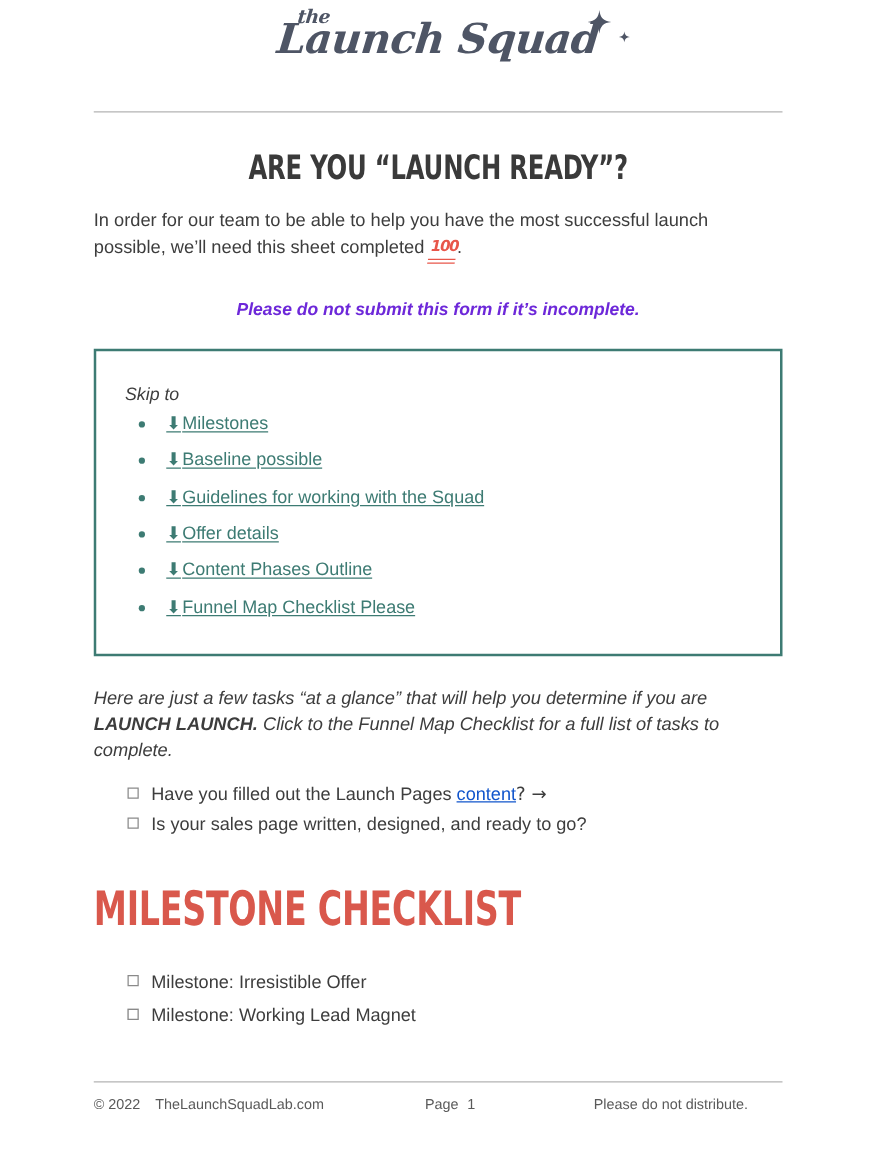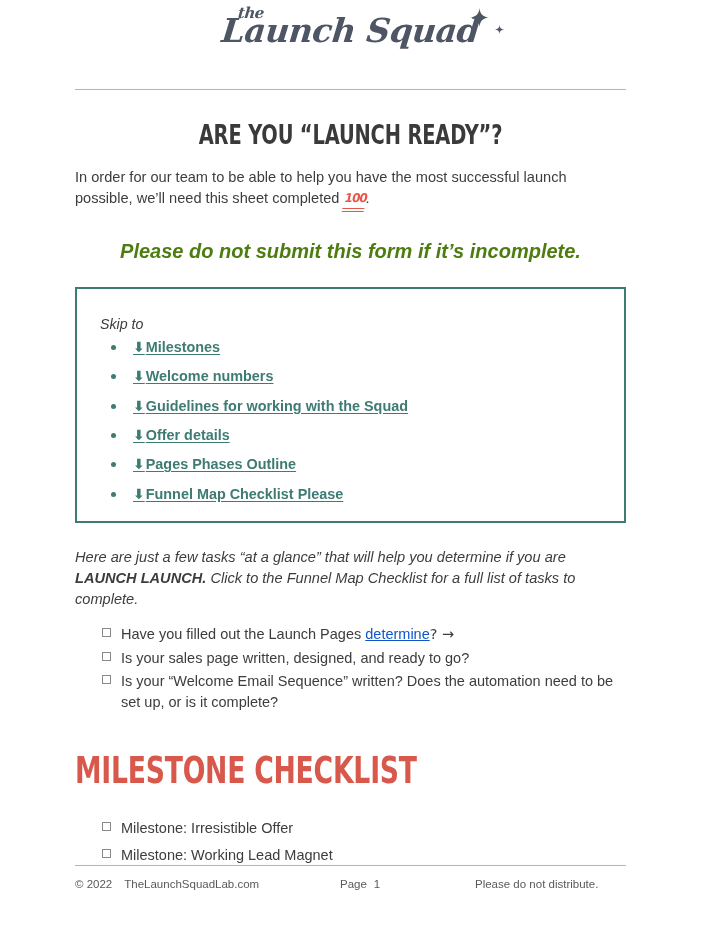--- a/index.html
+++ b/index.html
@@ -127,61 +127,60 @@
     display: block;
     height: 0;
     border-top: 1.2px solid #e8564a;
     border-bottom: 1.2px solid #e8564a;
     margin-top: 1px;
     width: 100%;
     padding-bottom: 1.5px;
   }
 
   p.notice {
-    font-size: 20px;
+    font-size: 14px;
     font-weight: bold;
     font-style: italic;
     text-align: center;
     margin: 27px 0 0 0;
-    color: #4d7c0f;
+    color: #6d28d9;
   }
 
   p.glance {
     font-size: 14.6px;
     font-style: italic;
     line-height: 1.45;
     margin: 24px 0 0 0;
     color: #3d3d3d;
   }
   p.glance b { font-style: italic; font-weight: bold; }
 
   
   .skipbox {
     border: 2px solid #3d7b73;
     margin-top: 24px;
-    padding: 27px 0 18px 0;
+    padding: 27px 0 28px 0;
     box-sizing: border-box;
   }
   .skip-label {
     font-size: 14.2px;
     font-style: italic;
     color: #3d3d3d;
     margin: 0 0 0 23px;
   }
   ul.skip-list {
     list-style: none;
     margin: 7px 0 0 0;
     padding: 0 0 0 56px;
   }
   ul.skip-list li {
     position: relative;
     margin: 0 0 12px 0;
     font-size: 14.4px;
     line-height: 1.2;
-    font-weight: bold;
   }
   ul.skip-list li:last-child { margin-bottom: 0; }
   ul.skip-list li .bullet {
     position: absolute;
     left: -22px;
     top: 6px;
     width: 5px;
     height: 5px;
     border-radius: 50%;
     background: #3d7b73;
@@ -292,54 +291,51 @@
 
     <div class="skipbox">
       <div class="skip-label">Skip to</div>
       <ul class="skip-list">
         <li>
           <span class="bullet"></span>
           <a class="skip-link" href="#"><span class="dl-arrow">⬇</span><span>Milestones</span></a>
         </li>
         <li>
           <span class="bullet"></span>
-          <a class="skip-link" href="#"><span class="dl-arrow">⬇</span><span>Welcome numbers</span></a>
+          <a class="skip-link" href="#"><span class="dl-arrow">⬇</span><span>Baseline possible</span></a>
         </li>
         <li>
           <span class="bullet"></span>
           <a class="skip-link" href="#"><span class="dl-arrow">⬇</span><span>Guidelines for working with the Squad</span></a>
         </li>
         <li>
           <span class="bullet"></span>
           <a class="skip-link" href="#"><span class="dl-arrow">⬇</span><span>Offer details</span></a>
         </li>
         <li>
           <span class="bullet"></span>
-          <a class="skip-link" href="#"><span class="dl-arrow">⬇</span><span>Pages Phases Outline</span></a>
+          <a class="skip-link" href="#"><span class="dl-arrow">⬇</span><span>Content Phases Outline</span></a>
         </li>
         <li>
           <span class="bullet"></span>
           <a class="skip-link" href="#"><span class="dl-arrow">⬇</span><span>Funnel Map Checklist Please</span></a>
         </li>
       </ul>
     </div>
 
     <p class="glance">
       <span>Here are just a few tasks “at a glance” that will help you determine if you are </span><b>LAUNCH LAUNCH.</b><span> Click to the Funnel Map Checklist for a full list of tasks to complete.</span>
     </p>
 
     <ul class="checklist">
       <li>
-        <span class="cbox"></span><span>Have you filled out the Launch Pages </span><a class="doc-link" href="#">determine</a><span class="arrow-right">? →</span>
+        <span class="cbox"></span><span>Have you filled out the Launch Pages </span><a class="doc-link" href="#">content</a><span class="arrow-right">? →</span>
       </li>
       <li>
         <span class="cbox"></span><span>Is your sales page written, designed, and ready to go?</span>
-      </li>
-      <li>
-        <span class="cbox"></span><span>Is your “Welcome Email Sequence” written? Does the automation need to be set up, or is it complete?</span>
       </li>
     </ul>
 
     <h2 class="section-title">MILESTONE CHECKLIST</h2>
 
     <ul class="checklist milestones">
       <li>
         <span class="cbox"></span><span>Milestone: Irresistible Offer</span>
       </li>
       <li>

